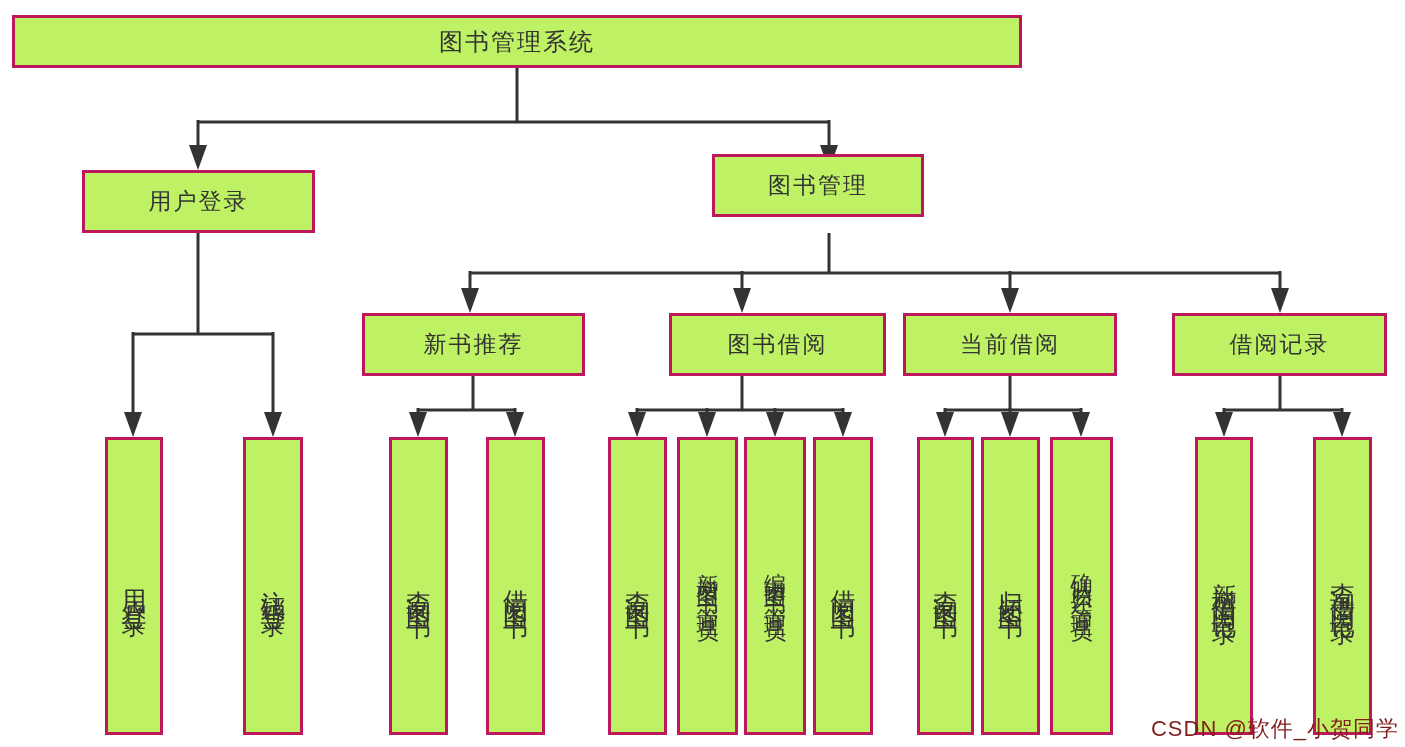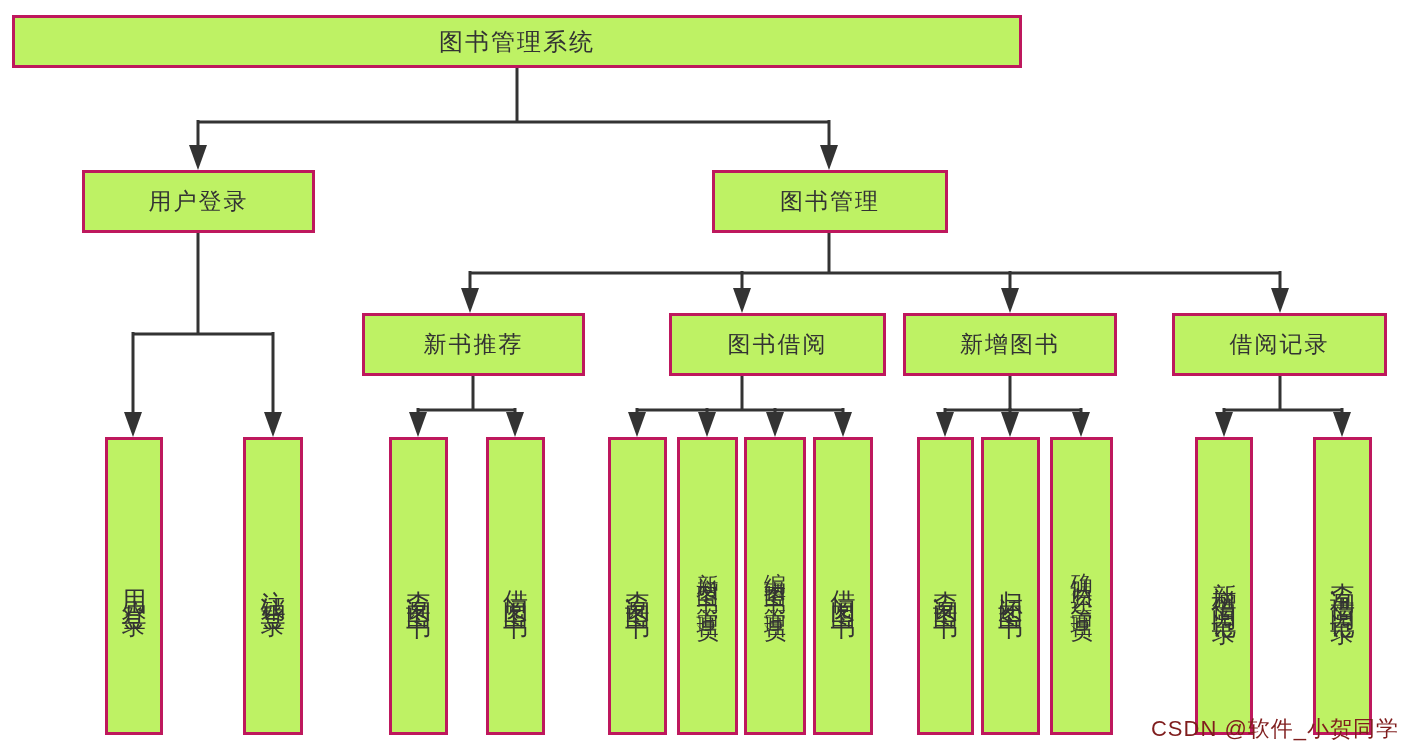--- a/index.html
+++ b/index.html
@@ -102,25 +102,25 @@
       <line x1="1224" y1="408" x2="1224" y2="414"></line>
       <polygon points="1215,412 1233,412 1224,437" stroke="none"></polygon>
       <line x1="1342" y1="408" x2="1342" y2="414"></line>
       <polygon points="1333,412 1351,412 1342,437" stroke="none"></polygon>
     </g>
   </svg>
 
   <div class="node h root" style="left:12px;top:15px;width:1010px;height:53px;">图书管理系统</div>
 
   <div class="node h" style="left:82px;top:170px;width:233px;height:63px;">用户登录</div>
-  <div class="node h" style="left:712px;top:170px;width:236px;height:63px;">图书管理</div>
+  <div class="node h" style="left:712px;top:154px;width:212px;height:63px;">图书管理</div>
 
   <div class="node h" style="left:362px;top:313px;width:223px;height:63px;font-family:Liberation Mono, monospace;">新书推荐</div>
   <div class="node h" style="left:633px;top:313px;width:217px;height:63px;margin-left:36px;">图书借阅</div>
-  <div class="node h" style="left:903px;top:313px;width:214px;height:63px;">新增图书</div>
+  <div class="node h" style="left:903px;top:313px;width:214px;height:63px;">当前借阅</div>
   <div class="node h" style="left:1172px;top:313px;width:215px;height:63px;">借阅记录</div>
 
   <div class="node v" style="left:105px;top:437px;width:58px;height:298px;">
     <span>用户登录</span>
   </div>
   <div class="node v" style="left:243px;top:437px;width:60px;height:298px;">
     <span>注销登录</span>
   </div>
 
   <div class="node v" style="left:389px;top:437px;width:59px;height:298px;">

